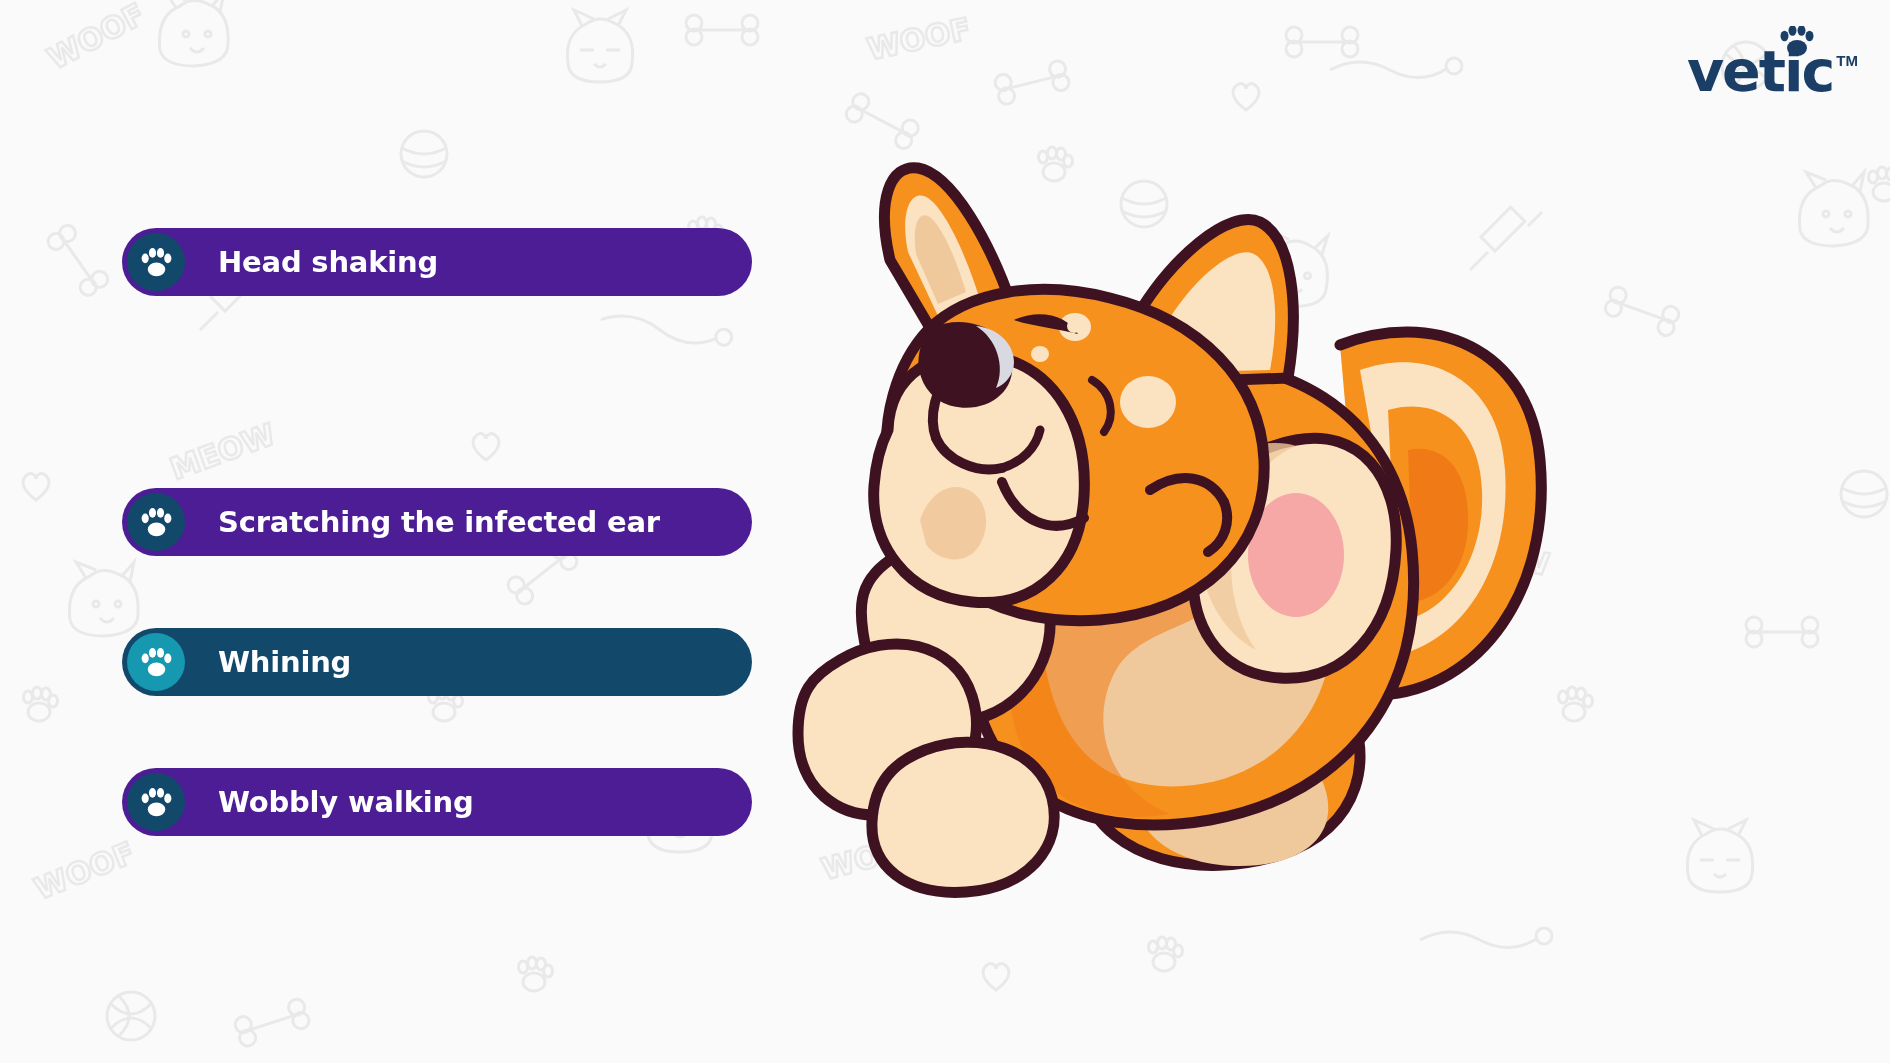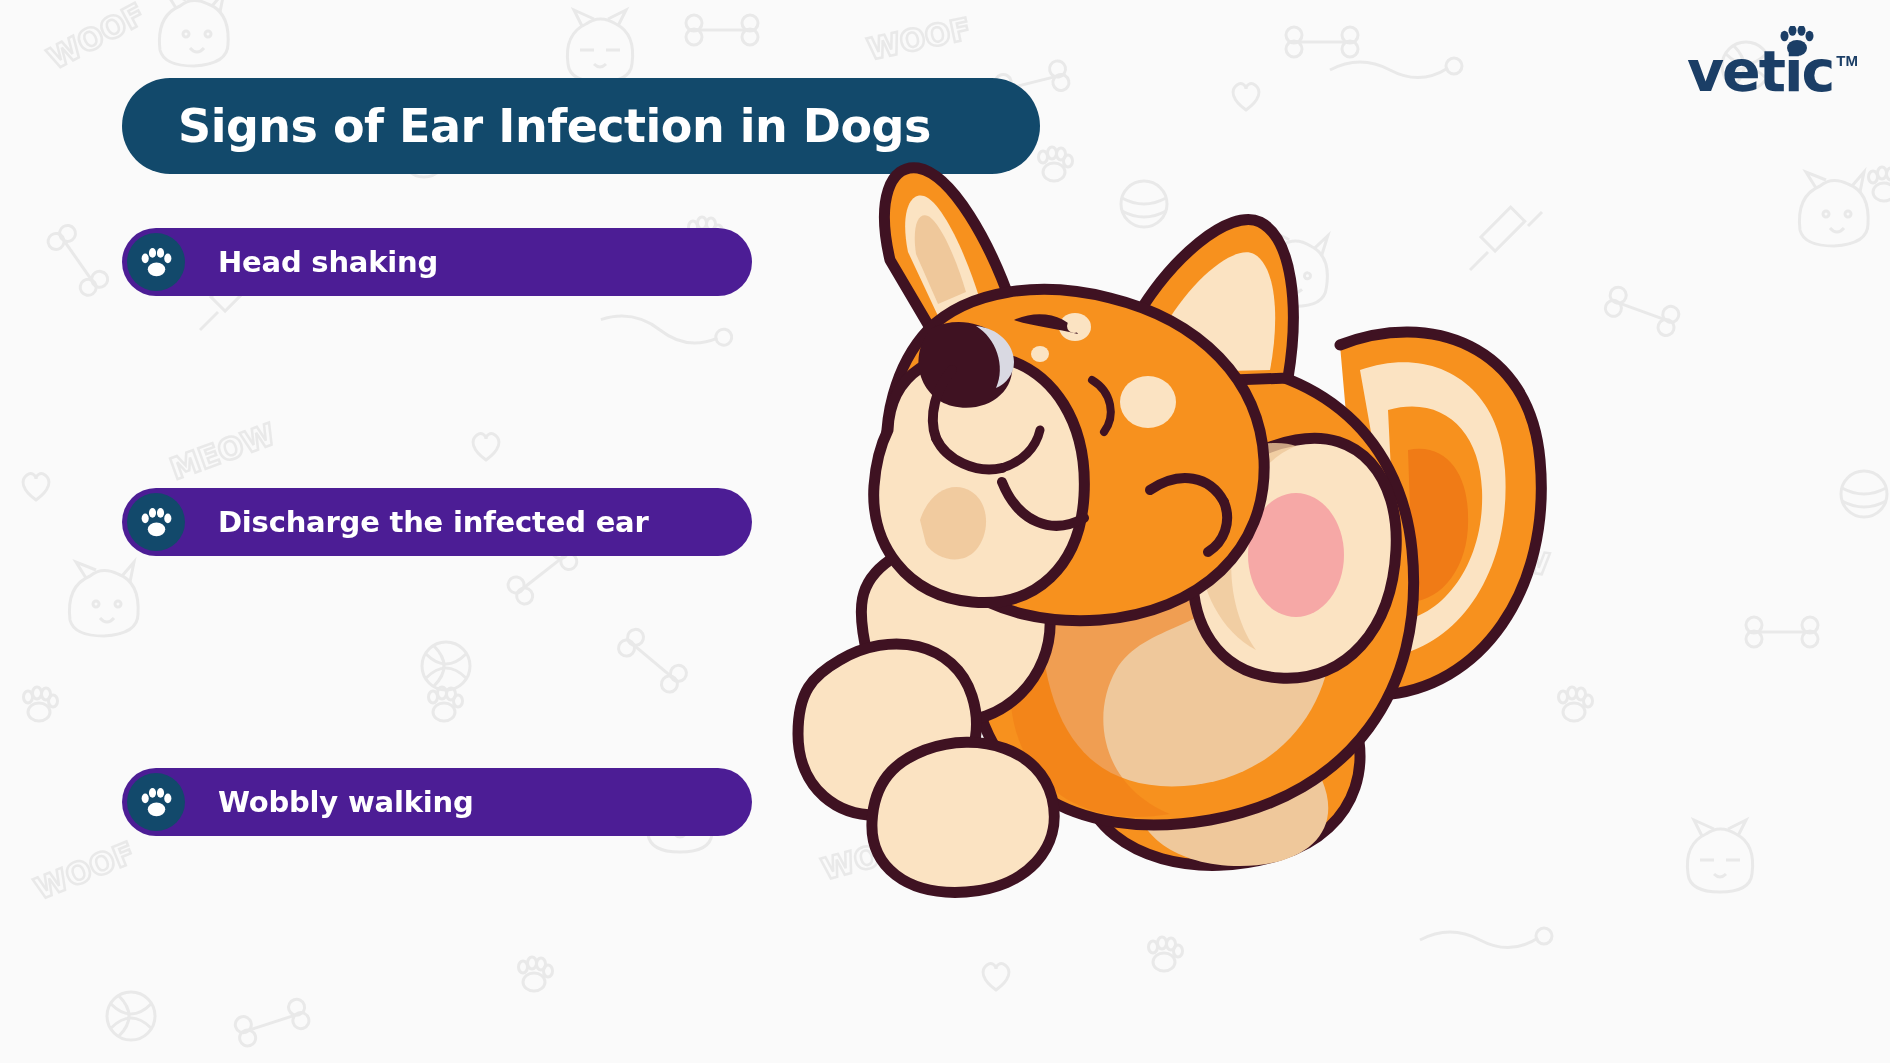--- a/index.html
+++ b/index.html
@@ -257,23 +257,20 @@
     <svg class="paw-over-i" viewBox="0 0 34 30" xmlns="http://www.w3.org/2000/svg">
       <ellipse cx="17" cy="22" rx="10" ry="8" fill="#1B3E66"></ellipse>
       <ellipse cx="4.5" cy="10" rx="4" ry="5.2" fill="#1B3E66"></ellipse>
       <ellipse cx="12.5" cy="4.5" rx="4" ry="5.2" fill="#1B3E66"></ellipse>
       <ellipse cx="21.5" cy="4.5" rx="4" ry="5.2" fill="#1B3E66"></ellipse>
       <ellipse cx="29.5" cy="10" rx="4" ry="5.2" fill="#1B3E66"></ellipse>
     </svg>
     <div class="tm">TM</div>
   </div>
 
-  <div id="title-pill">
-    <span class="title-text">Signs of Ear Infection in Dogs</span>
-  </div>
 
   <div class="pill teal" style="top:228px">
     <span class="badge">
       <svg viewBox="0 0 34 31" xmlns="http://www.w3.org/2000/svg">
         <ellipse cx="17" cy="23" rx="9.6" ry="7.6" fill="#FFFFFF"></ellipse>
         <ellipse cx="4.6" cy="11" rx="3.9" ry="5.3" fill="#FFFFFF"></ellipse>
         <ellipse cx="12.6" cy="5" rx="3.9" ry="5.3" fill="#FFFFFF"></ellipse>
         <ellipse cx="21.4" cy="5" rx="3.9" ry="5.3" fill="#FFFFFF"></ellipse>
         <ellipse cx="29.4" cy="11" rx="3.9" ry="5.3" fill="#FFFFFF"></ellipse>
       </svg>
@@ -285,23 +282,35 @@
   <div class="pill teal" style="top:488px">
     <span class="badge">
       <svg viewBox="0 0 34 31" xmlns="http://www.w3.org/2000/svg">
         <ellipse cx="17" cy="23" rx="9.6" ry="7.6" fill="#FFFFFF"></ellipse>
         <ellipse cx="4.6" cy="11" rx="3.9" ry="5.3" fill="#FFFFFF"></ellipse>
         <ellipse cx="12.6" cy="5" rx="3.9" ry="5.3" fill="#FFFFFF"></ellipse>
         <ellipse cx="21.4" cy="5" rx="3.9" ry="5.3" fill="#FFFFFF"></ellipse>
         <ellipse cx="29.4" cy="11" rx="3.9" ry="5.3" fill="#FFFFFF"></ellipse>
       </svg>
     </span>
-    <span class="pill-label">Discharge the infected ear</span>
+    <span class="pill-label">Scratching the infected ear</span>
   </div>
 
+  <div class="pill navy" style="top:628px">
+    <span class="badge">
+      <svg viewBox="0 0 34 31" xmlns="http://www.w3.org/2000/svg">
+        <ellipse cx="17" cy="23" rx="9.6" ry="7.6" fill="#FFFFFF"></ellipse>
+        <ellipse cx="4.6" cy="11" rx="3.9" ry="5.3" fill="#FFFFFF"></ellipse>
+        <ellipse cx="12.6" cy="5" rx="3.9" ry="5.3" fill="#FFFFFF"></ellipse>
+        <ellipse cx="21.4" cy="5" rx="3.9" ry="5.3" fill="#FFFFFF"></ellipse>
+        <ellipse cx="29.4" cy="11" rx="3.9" ry="5.3" fill="#FFFFFF"></ellipse>
+      </svg>
+    </span>
+    <span class="pill-label">Whining</span>
+  </div>
 
   <div class="pill teal" style="top:768px">
     <span class="badge">
       <svg viewBox="0 0 34 31" xmlns="http://www.w3.org/2000/svg">
         <ellipse cx="17" cy="23" rx="9.6" ry="7.6" fill="#FFFFFF"></ellipse>
         <ellipse cx="4.6" cy="11" rx="3.9" ry="5.3" fill="#FFFFFF"></ellipse>
         <ellipse cx="12.6" cy="5" rx="3.9" ry="5.3" fill="#FFFFFF"></ellipse>
         <ellipse cx="21.4" cy="5" rx="3.9" ry="5.3" fill="#FFFFFF"></ellipse>
         <ellipse cx="29.4" cy="11" rx="3.9" ry="5.3" fill="#FFFFFF"></ellipse>
       </svg>

